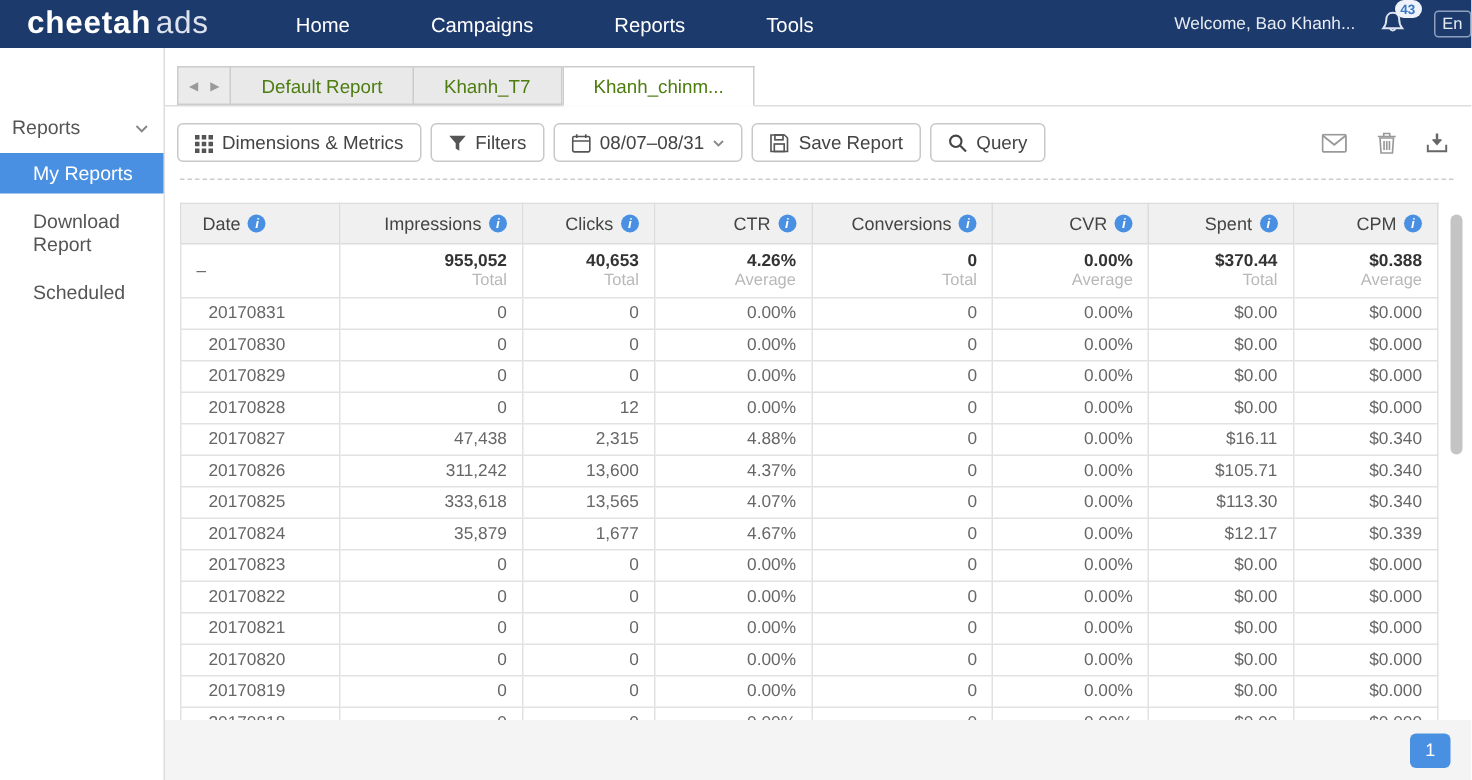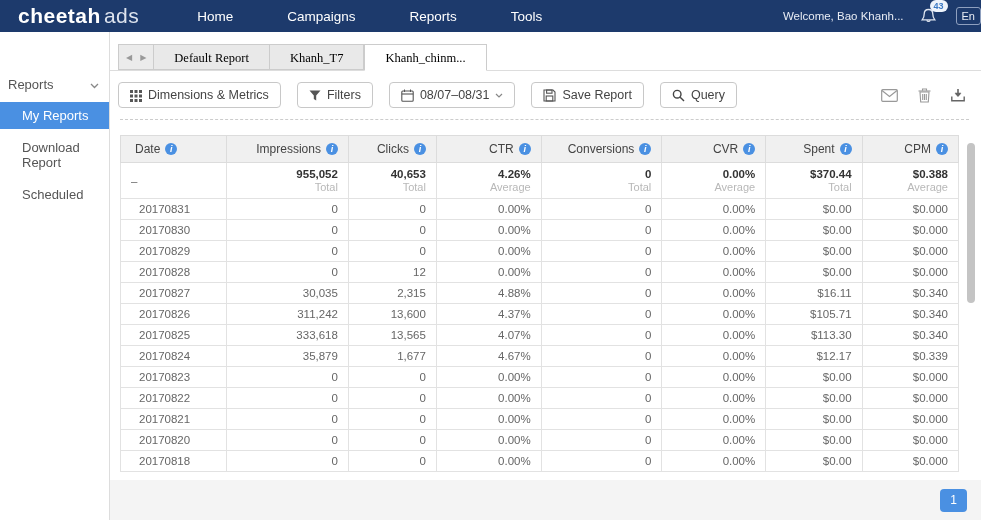--- a/index.html
+++ b/index.html
@@ -25,25 +25,25 @@
   .side-section { display: flex; align-items: center; justify-content: space-between; padding: 5px 10px 5px 8px; font-size: 13px; color: #555; cursor: pointer; }
   .side-item { padding: 6px 8px 6px 22px; font-size: 13px; color: #555; margin-top: 5px; cursor: pointer; }
   .side-item.active { background: #4a90e2; color: #fff; }
 
   .main { flex: 1; display: flex; flex-direction: column; background: #fff; min-width: 0; }
 
   
   .tabstrip { display: flex; align-items: flex-end; padding: 12px 0 0 8px; border-bottom: 1px solid #ddd; background: #fff; }
   .tab-arrows { display: flex; align-items: center; background: #ebebeb; border: 1px solid #ccc; height: 26px; padding: 0 5px; gap: 4px; }
   .tab-arrow { font-size: 8px; color: #999; cursor: pointer; padding: 2px; }
-  .tab { background: #e9e9e9; border: 1px solid #ccc; border-left: none; height: 26px; padding: 6px 20px; font-size: 12.5px; color: #000000; cursor: pointer; white-space: nowrap; font-family: Liberation Serif, serif; }
+  .tab { background: #e9e9e9; border: 1px solid #ccc; border-left: none; height: 26px; padding: 6px 20px; font-size: 12.5px; color: #4d7c0f; cursor: pointer; white-space: nowrap; }
   .tab.active { background: #fff; margin-bottom: -1px; height: 27px; border-bottom: 1px solid #fff; border-left: 1px solid #ccc; }
 
   
-  .toolbar { display: flex; align-items: center; gap: 16px; padding: 11px 16px 10px 8px; }
+  .toolbar { display: flex; align-items: center; gap: 6px; padding: 11px 16px 10px 8px; }
   .tb-btn { display: inline-flex; align-items: center; gap: 6px; background: #fff; border: 1px solid #c8c8c8; border-radius: 4px; padding: 0 11px; height: 26px; font-size: 12.5px; color: #444; font-family: inherit; cursor: pointer; white-space: nowrap; }
   .toolbar-right { margin-left: auto; display: flex; align-items: center; gap: 20px; }
   .icon-btn { background: none; border: none; cursor: pointer; padding: 0; line-height: 0; }
 
   .dashed-sep { border-top: 1px dashed #ccc; margin: 1px 12px 0 10px; }
 
   
   .table-wrap { flex: 1; position: relative; margin: 15px 4px 0 10px; overflow: hidden; }
   table { border-collapse: collapse; width: calc(100% - 18px); table-layout: fixed; }
   th, td { border: 1px solid #e2e2e2; overflow: hidden; white-space: nowrap; }
@@ -310,21 +310,21 @@
               <td>0</td>
               <td>12</td>
               <td>0.00%</td>
               <td>0</td>
               <td>0.00%</td>
               <td>$0.00</td>
               <td>$0.000</td>
             </tr>
             <tr>
               <td class="left">20170827</td>
-              <td>30,035</td>
+              <td>47,438</td>
               <td>2,315</td>
               <td>4.88%</td>
               <td>0</td>
               <td>0.00%</td>
               <td>$16.11</td>
               <td>$0.340</td>
             </tr>
             <tr>
               <td class="left">20170826</td>
               <td>311,242</td>
@@ -380,20 +380,30 @@
               <td>0</td>
               <td>0</td>
               <td>0.00%</td>
               <td>0</td>
               <td>0.00%</td>
               <td>$0.00</td>
               <td>$0.000</td>
             </tr>
             <tr>
               <td class="left">20170820</td>
+              <td>0</td>
+              <td>0</td>
+              <td>0.00%</td>
+              <td>0</td>
+              <td>0.00%</td>
+              <td>$0.00</td>
+              <td>$0.000</td>
+            </tr>
+            <tr>
+              <td class="left">20170819</td>
               <td>0</td>
               <td>0</td>
               <td>0.00%</td>
               <td>0</td>
               <td>0.00%</td>
               <td>$0.00</td>
               <td>$0.000</td>
             </tr>
             <tr>
               <td class="left">20170818</td>

